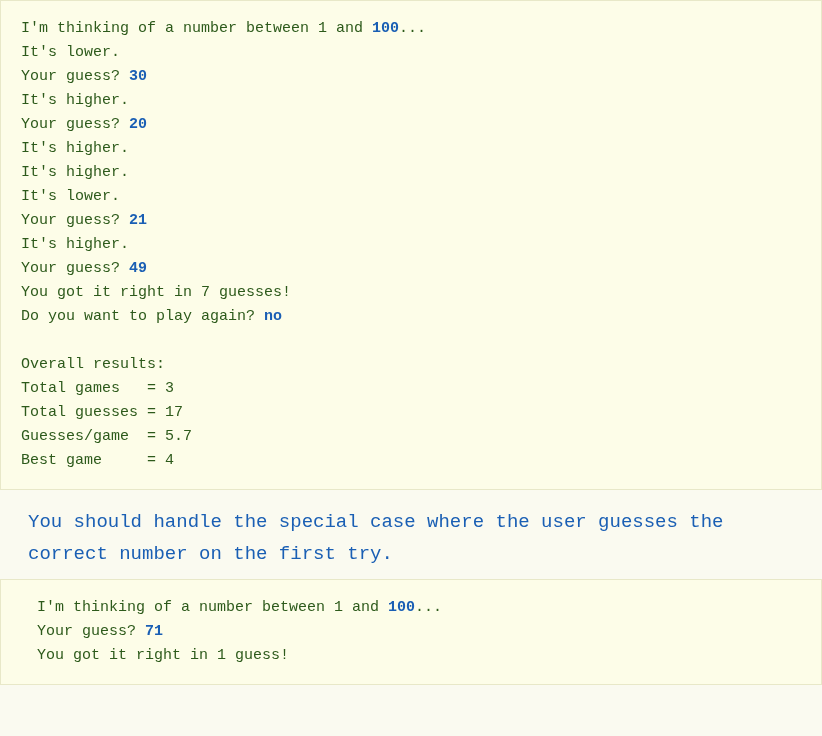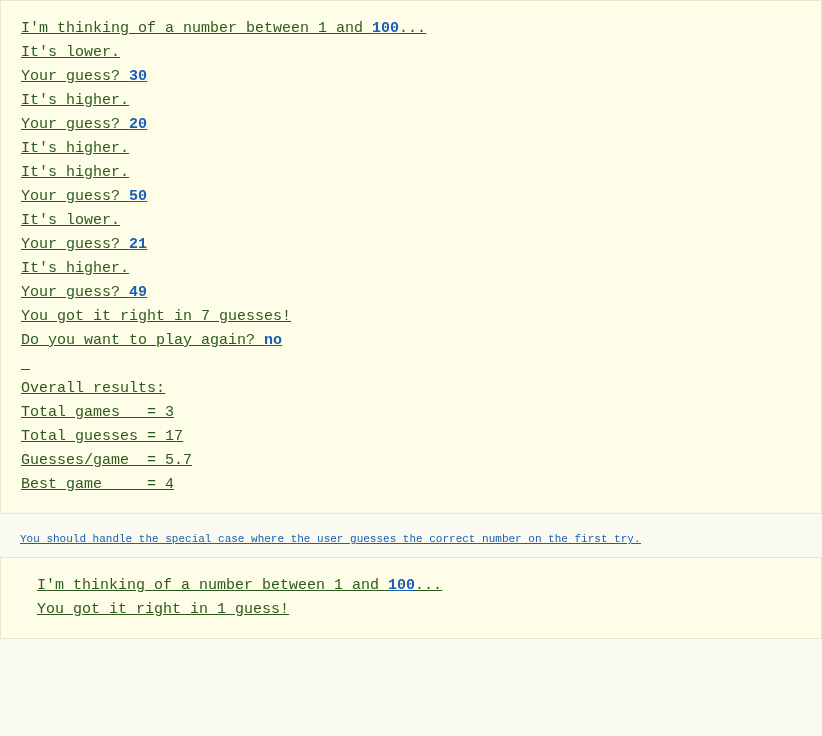--- a/index.html
+++ b/index.html
@@ -1,19 +1,18 @@
 <!DOCTYPE html>
 <html><head>
   <meta charset="utf-8">
   <style>
     * {
       margin: 0;
       padding: 0;
       box-sizing: border-box;
-      text-decoration: underline;
     }
 
     body {
       background-color: #fafaf0;
       font-family: 'Courier New', Courier, monospace;
       font-size: 15px;
       color: #2d5a1b;
       padding: 0;
       width: 822px;
       min-height: 736px;
@@ -31,24 +30,24 @@
       display: block;
       white-space: pre;
     }
 
     .highlight {
       color: #1a5fb4;
       font-weight: bold;
     }
 
     .description-text {
-      padding: 16px 20px 8px 20px;
+      padding: 16px 20px 8px 28px;
       color: #1a5fb4;
       font-family: 'Courier New', Courier, monospace;
-      font-size: 11px;
+      font-size: 19px;
       line-height: 1.7;
       background-color: #fafaf0;
     }
 
     .code-block-second {
       background-color: #fdfde8;
       border: 1px solid #e8e8c8;
       padding: 16px 20px 16px 36px;
       margin: 0 0 0 0;
       line-height: 1.6;
@@ -63,35 +62,35 @@
 <body>
 
 <div class="code-block">
   <span class="line">I'm thinking of a number between 1 and <span class="highlight">100</span>...</span>
   <span class="line">It's lower.</span>
   <span class="line">Your guess? <span class="highlight">30</span></span>
   <span class="line">It's higher.</span>
   <span class="line">Your guess? <span class="highlight">20</span></span>
   <span class="line">It's higher.</span>
   <span class="line">It's higher.</span>
-  <span class="line">Your guess? <span class="highlight">50</span></span>
   <span class="line">It's lower.</span>
   <span class="line">Your guess? <span class="highlight">21</span></span>
   <span class="line">It's higher.</span>
   <span class="line">Your guess? <span class="highlight">49</span></span>
   <span class="line">You got it right in 7 guesses!</span>
   <span class="line">Do you want to play again? <span class="highlight">no</span></span>
   <span class="line">&nbsp;</span>
   <span class="line">Overall results:</span>
   <span class="line">Total games   = 3</span>
   <span class="line">Total guesses = 17</span>
   <span class="line">Guesses/game  = 5.7</span>
   <span class="line">Best game     = 4</span>
 </div>
 
 <div class="description-text">
   <div>You should handle the special case where the user guesses the correct number on the first try.</div>
 </div>
 
 <div class="code-block-second">
   <span class="line">I'm thinking of a number between 1 and <span class="highlight">100</span>...</span>
+  <span class="line">Your guess? <span class="highlight">71</span></span>
   <span class="line">You got it right in 1 guess!</span>
 </div>
 
 </body></html>

